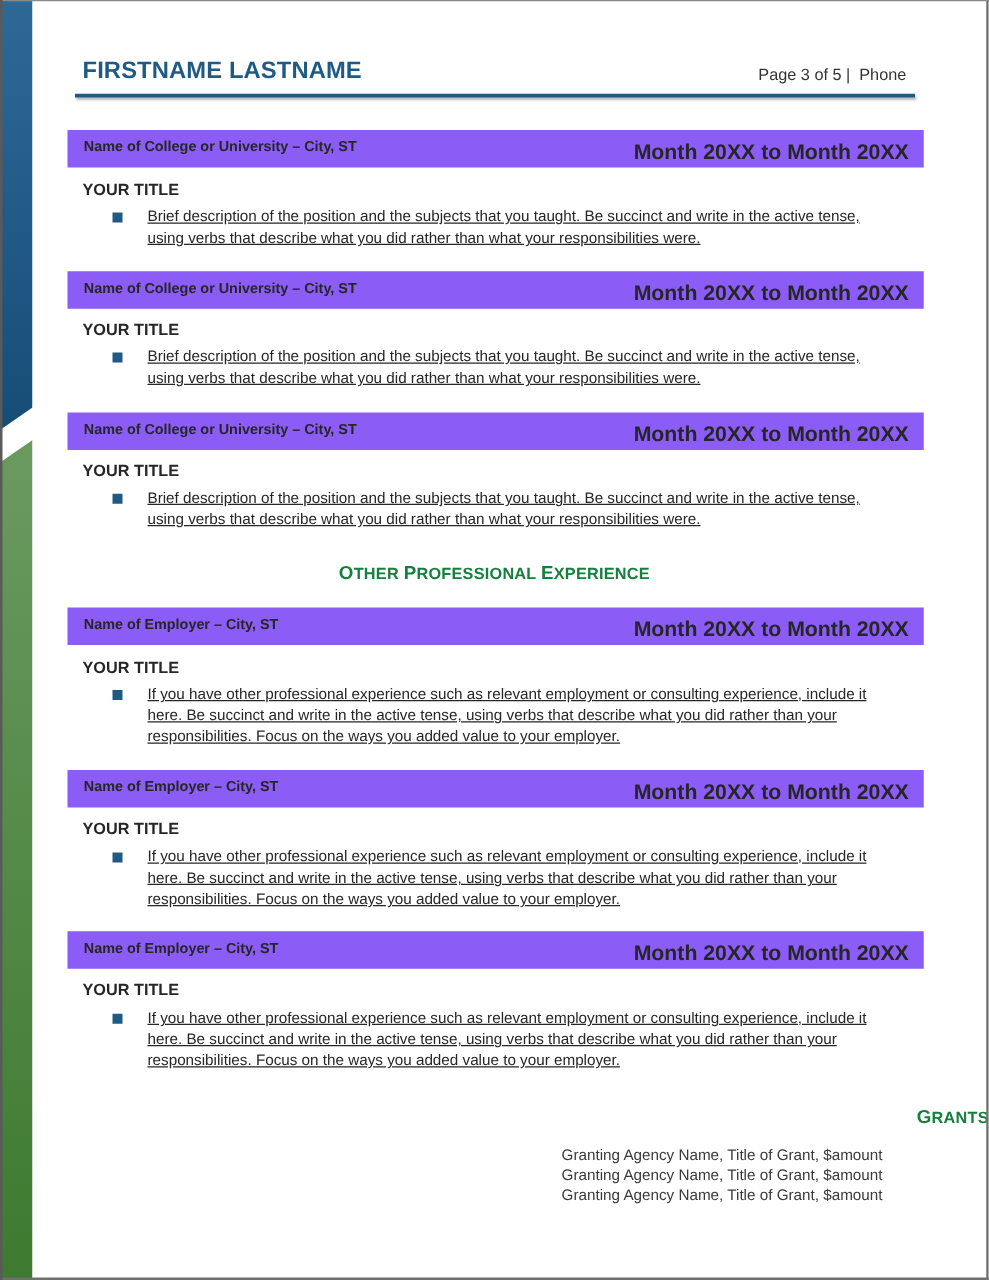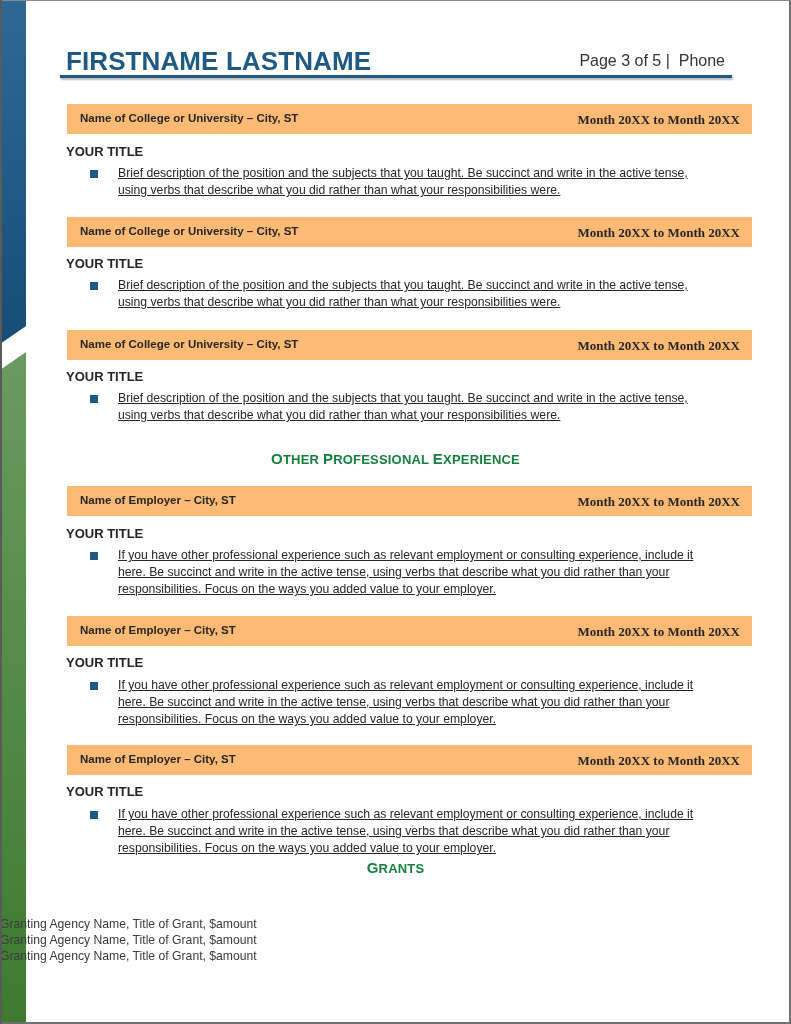--- a/index.html
+++ b/index.html
@@ -4,38 +4,38 @@
 <style>
   html, body { margin: 0; padding: 0; background: #ffffff; }
   body { width: 791px; height: 1024px; position: relative; overflow: hidden; font-family: "Liberation Sans", "DejaVu Sans", sans-serif; color: #262626; }
   .page-border-right { position: absolute; right: 0; top: 0; width: 2px; height: 1024px; background: #707070; z-index: 5; }
   .page-border-bottom { position: absolute; left: 0; bottom: 0; width: 791px; height: 2px; background: #707070; z-index: 5; }
   .page-border-left { position: absolute; left: 0; top: 0; width: 2px; height: 1024px; background: #5a5a5a; z-index: 6; }
 
   .sidebar { position: absolute; left: 0; top: 0; width: 26px; height: 1024px; }
   .sidebar svg { display: block; }
 
-  .header-name { position: absolute; left: 66px; top: 46px; font-size: 26px; font-weight: bold; color: #1f5a85; letter-spacing: 0.1px; }
-  .header-meta { position: absolute; right: 66px; top: 52px; font-size: 16px; color: #333; margin-left: 19px; }
+  .header-name { position: absolute; left: 66px; top: 46px; font-size: 19px; font-weight: bold; color: #1f5a85; letter-spacing: 0.1px; }
+  .header-meta { position: absolute; right: 66px; top: 52px; font-size: 13px; color: #333; margin-left: 19px; }
   .header-meta span { white-space: pre; }
   .header-rule { position: absolute; left: 60px; top: 75px; width: 672px; height: 3px; background: #1f5a85; box-shadow: 1px 2px 2px rgba(0,0,0,0.28); }
 
-  .band { position: absolute; left: 67px; width: 685px; height: 30px; background: #fdba74; }
+  .band { position: absolute; left: 54px; width: 685px; height: 30px; background: #8b5cf6; }
   .band .org { position: absolute; left: 13px; top: 8px; font-size: 11.5px; font-weight: bold; color: #262626; }
-  .band .dates { position: absolute; right: 12px; top: 8px; font-size: 13px; font-weight: bold; color: #262626; font-family: Liberation Serif, serif; }
+  .band .dates { position: absolute; right: 12px; top: 8px; font-size: 17px; font-weight: bold; color: #262626; }
 
   .title { position: absolute; left: 66px; font-size: 13px; font-weight: bold; color: #262626; }
 
   .bullet { position: absolute; left: 90px; width: 8px; height: 8px; background: #1f5a85; }
   .btext { position: absolute; left: 118px; width: 600px; font-size: 12.2px; line-height: 17px; color: #262626; text-decoration: underline; }
 
   .section-heading { position: absolute; left: 0; width: 791px; text-align: center; font-size: 13px; font-weight: bold; color: #15803d; font-variant: small-caps; letter-spacing: 0.2px; }
   .section-heading .cap { font-size: 15px; }
 
-  .grants { position: absolute; left: 0; top: 916px; width: 706px; text-align: left; font-size: 12.2px; line-height: 16px; color: #3a3a3a; }
+  .grants { position: absolute; left: 0; top: 916px; width: 706px; text-align: right; font-size: 12.2px; line-height: 16px; color: #3a3a3a; }
 </style>
 </head>
 <body>
 
 <div class="sidebar">
   <svg width="26" height="1024" viewBox="0 0 26 1024">
     <defs>
       <linearGradient id="gBlue" x1="0" y1="0" x2="0" y2="1">
         <stop offset="0" stop-color="#2e6996"></stop>
         <stop offset="1" stop-color="#164d77"></stop>
@@ -126,20 +126,20 @@
   <span class="dates">Month 20XX to Month 20XX</span>
 </div>
 <div class="title" style="top:784px;">YOUR TITLE</div>
 <div class="bullet" style="top:811px;"></div>
 <div class="btext" style="top:806px;">
   <div>If you have other professional experience such as relevant employment or consulting experience, include it</div>
   <div>here. Be succinct and write in the active tense, using verbs that describe what you did rather than your</div>
   <div>responsibilities. Focus on the ways you added value to your employer.</div>
 </div>
 
-<div class="section-heading" style="top:859px;">
+<div class="section-heading" style="top:885px;text-align:right;">
   <span class="cap">G</span><span>RANTS</span>
 </div>
 <div class="grants">
   <div>Granting Agency Name, Title of Grant, $amount</div>
   <div>Granting Agency Name, Title of Grant, $amount</div>
   <div>Granting Agency Name, Title of Grant, $amount</div>
 </div>
 
 </body></html>

